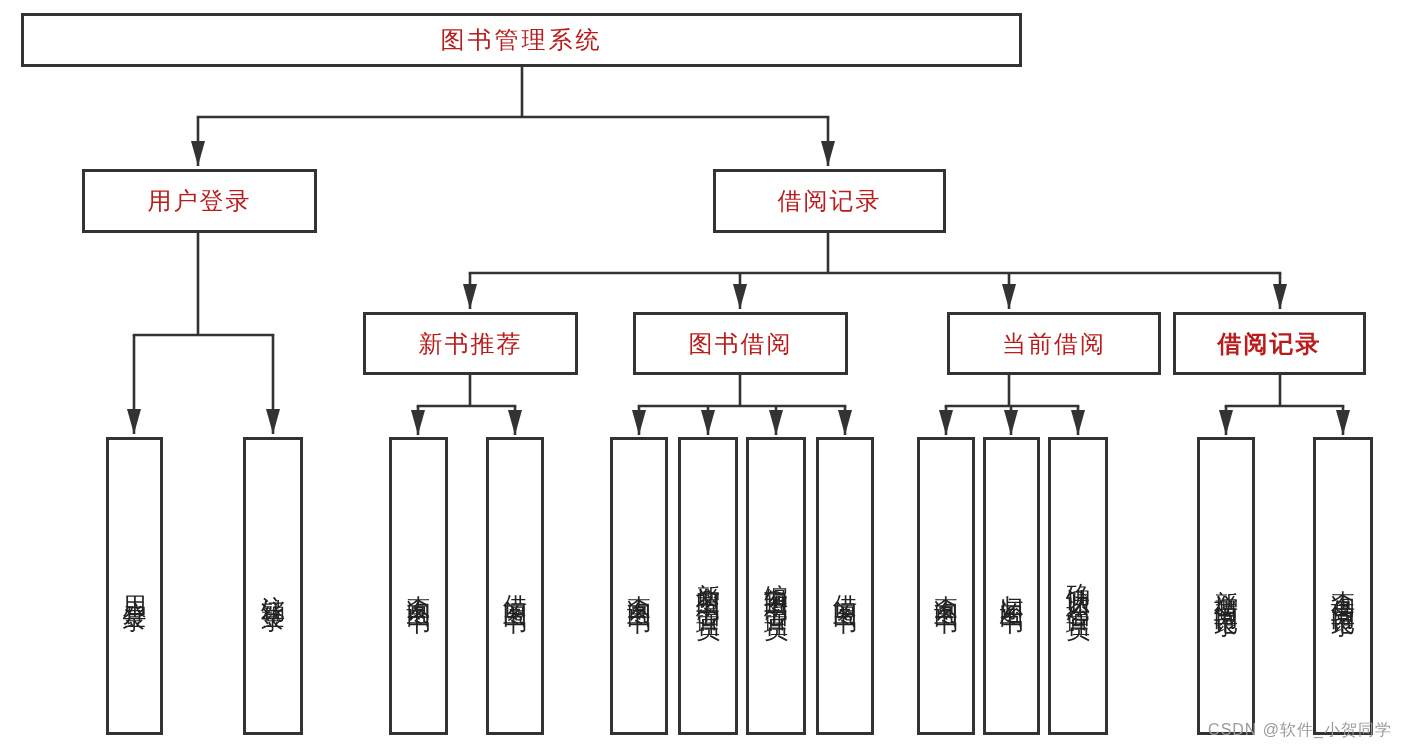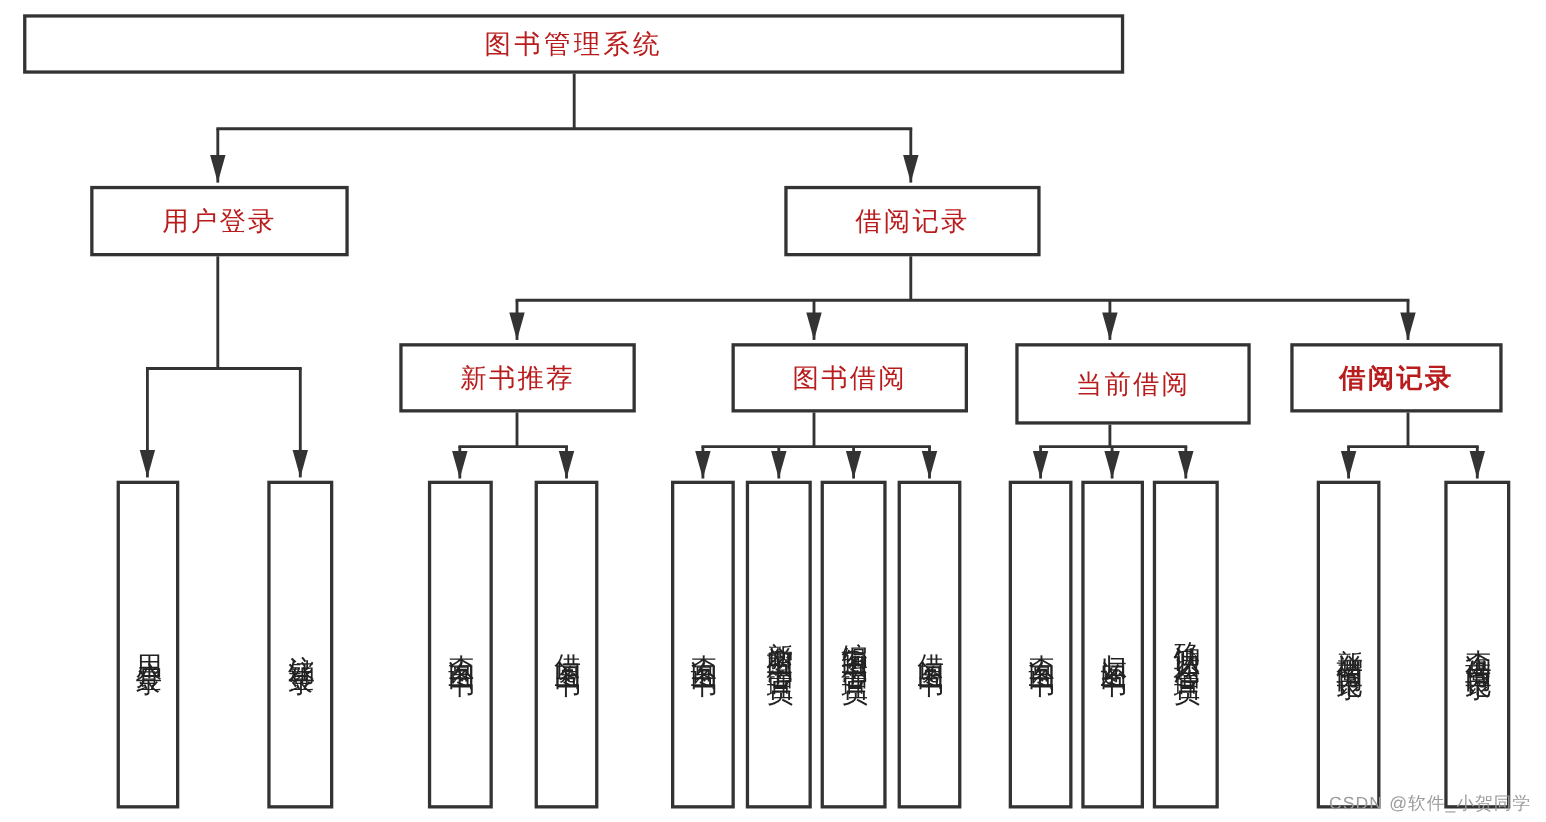--- a/index.html
+++ b/index.html
@@ -86,24 +86,24 @@
   <div class="node" style="left:82px;top:169px;width:235px;height:64px;">
     <span>用户登录</span>
   </div>
   <div class="node" style="left:713px;top:169px;width:233px;height:64px;">
     <span>借阅记录</span>
   </div>
 
   <div class="node" style="left:363px;top:312px;width:215px;height:63px;">
     <span>新书推荐</span>
   </div>
-  <div class="node" style="left:633px;top:312px;width:215px;height:63px;margin-left:32px;">
+  <div class="node" style="left:633px;top:312px;width:215px;height:63px;">
     <span>图书借阅</span>
   </div>
-  <div class="node" style="left:923px;top:312px;width:214px;height:74px;align-items:center;">
+  <div class="node" style="left:947px;top:312px;width:214px;height:63px;align-items:center;">
     <span>当前借阅</span>
   </div>
   <div class="node" style="left:1173px;top:312px;width:193px;height:63px;font-weight:bold;">
     <span>借阅记录</span>
   </div>
 
   <div class="leaf" style="left:106px;width:57px;">
     <span>用户登录</span>
   </div>
   <div class="leaf" style="left:243px;width:60px;">

